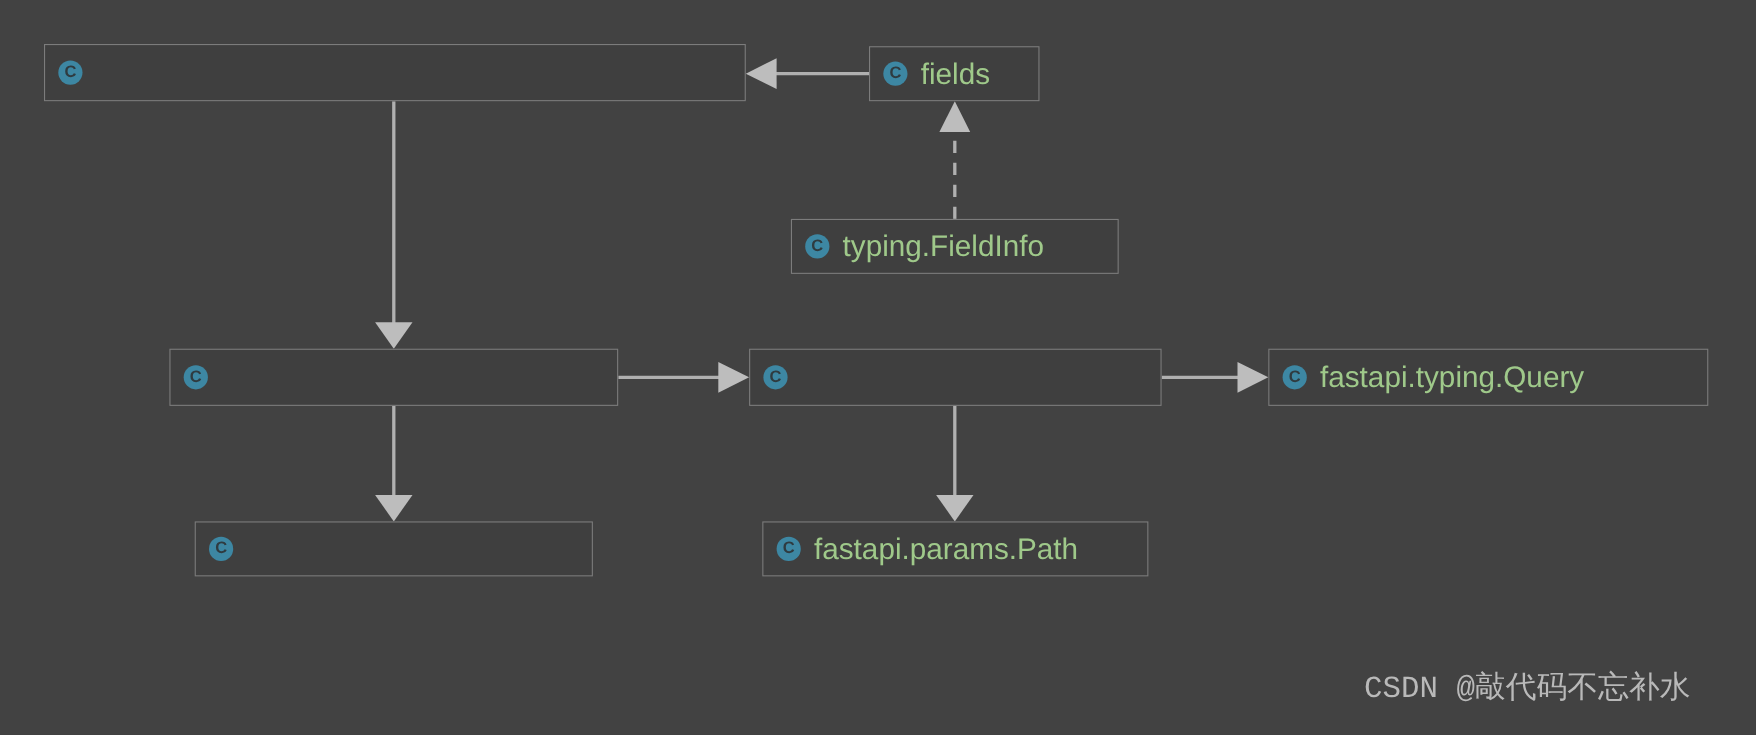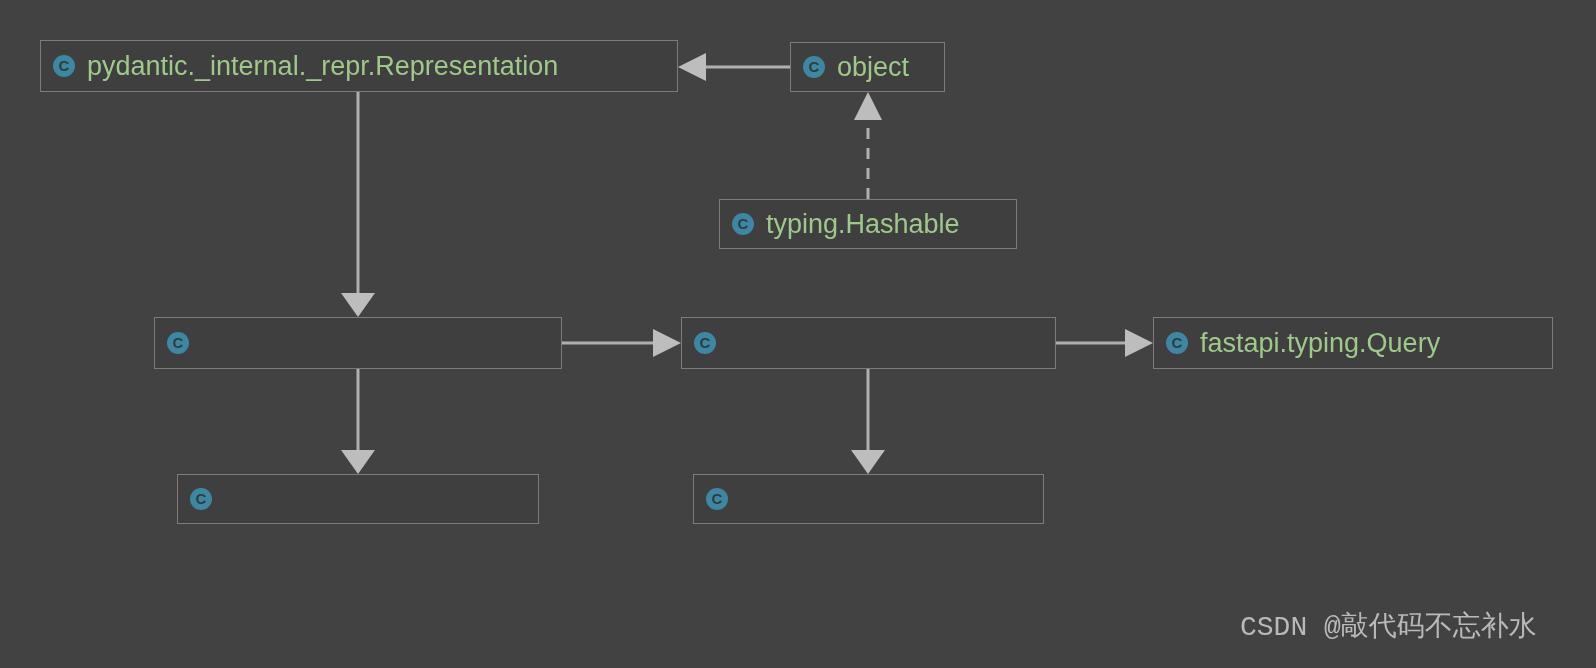--- a/index.html
+++ b/index.html
@@ -103,31 +103,30 @@
     </g>
 
     <g>
       <line x1="868" y1="369" x2="868" y2="452" stroke="#b0b0b0" stroke-width="3"></line>
       <polygon points="868,474 851,450 885,450" fill="#bdbdbd"></polygon>
     </g>
   </svg>
 
   <div class="node" style="left:40px; top:40px; width:638px; height:52px;">
     <span class="node-icon">C</span>
-    <span class="node-label">pydantic._internal._repr.Representation</span>
   </div>
 
   <div class="node" style="left:790px; top:42px; width:155px; height:50px;">
     <span class="node-icon">C</span>
-    <span class="node-label">object</span>
+    <span class="node-label">fields</span>
   </div>
 
   <div class="node" style="left:719px; top:199px; width:298px; height:50px;">
     <span class="node-icon">C</span>
-    <span class="node-label">typing.Hashable</span>
+    <span class="node-label">typing.FieldInfo</span>
   </div>
 
   <div class="node" style="left:154px; top:317px; width:408px; height:52px;">
     <span class="node-icon">C</span>
   </div>
 
   <div class="node" style="left:681px; top:317px; width:375px; height:52px;">
     <span class="node-icon">C</span>
   </div>
 
@@ -135,17 +134,18 @@
     <span class="node-icon">C</span>
     <span class="node-label">fastapi.typing.Query</span>
   </div>
 
   <div class="node" style="left:177px; top:474px; width:362px; height:50px;">
     <span class="node-icon">C</span>
   </div>
 
   <div class="node" style="left:693px; top:474px; width:351px; height:50px;">
     <span class="node-icon">C</span>
+    <span class="node-label">fastapi.params.Path</span>
   </div>
 
   <div class="watermark" style="left:1240px; top:612px;">CSDN @敲代码不忘补水</div>
 
 </div>
 
 </body></html>

